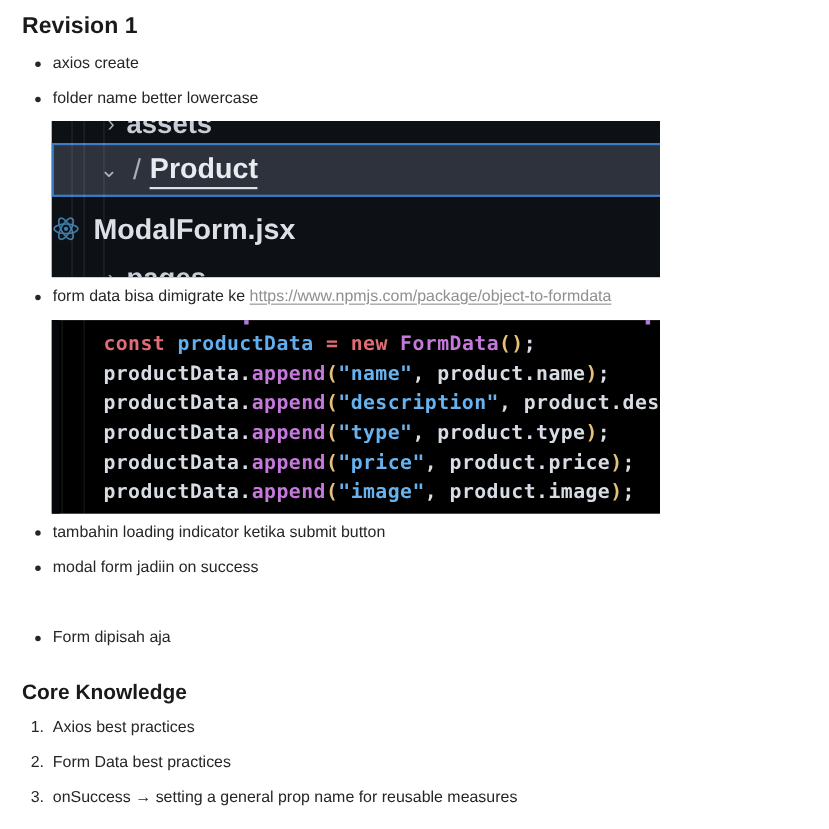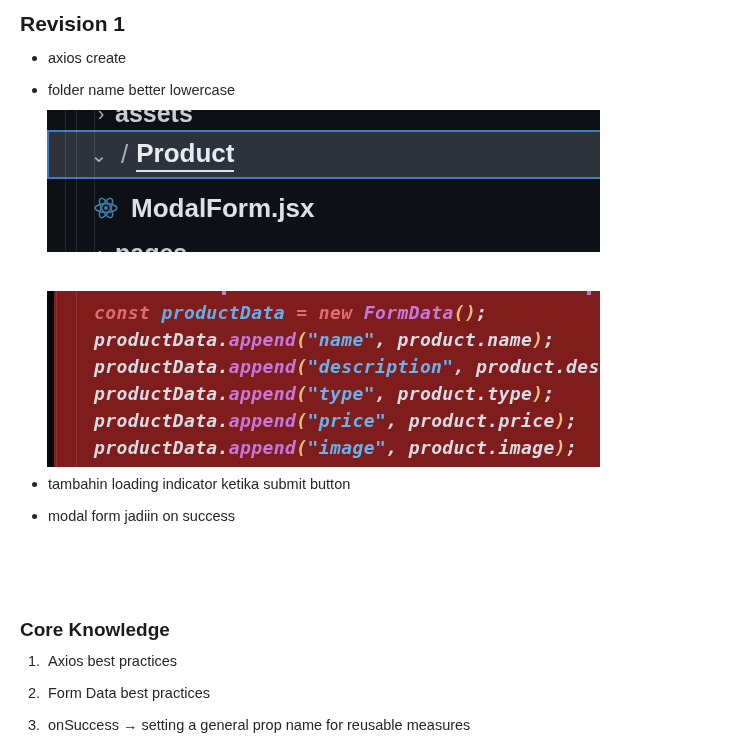--- a/index.html
+++ b/index.html
@@ -23,28 +23,28 @@
 
   
   .explorer { position: absolute; left: 47px; top: 110px; width: 680px; height: 142px; background: #0d1015; overflow: hidden; font-family: "Liberation Sans", sans-serif; }
   .explorer .guide { position: absolute; top: 0; bottom: 0; width: 1px; background: rgba(255,255,255,0.10); z-index: 3; }
   .exp-row { position: absolute; left: 0; width: 100%; display: flex; align-items: center; color: #c9ced6; font-weight: 700; }
   .exp-chev { width: 28px; flex: 0 0 28px; text-align: center; font-weight: 400; color: #aab1bb; font-size: 20px; }
   .row-assets { top: -14px; height: 34px; font-size: 25px; padding-left: 40px; }
   .row-components { top: 20px; height: 49px; font-size: 26px; padding-left: 36px; background: #2d323c; width: 662px; border: 2px solid #3b7cc9; color: #e8ebef; }
   .row-components .sep { color: #a9afb8; font-weight: 400; padding: 0 8px; }
   .rename { border-bottom: 2px solid #dfe3e9; padding-bottom: 1px; }
-  .row-modalform { top: 76px; height: 44px; font-size: 26px; padding-left: 46px; color: #dde1e7; }
+  .row-modalform { top: 76px; height: 44px; font-size: 26px; color: #dde1e7; }
   .react-icon { width: 26px; height: 26px; margin-right: 12px; flex: 0 0 26px; }
   .row-pages { top: 128px; height: 30px; font-size: 25px; padding-left: 40px; }
   .clip-box { position: absolute; right: 0; bottom: 0; width: 104px; height: 15px; background: #3c3d43; z-index: 4; }
   .clip-box i { position: absolute; bottom: 0; width: 3px; height: 5px; background: #e9e9e9; }
 
   
-  .codeshot { position: absolute; left: 47px; top: 291px; width: 680px; height: 176px; background: #7f1d1d; overflow: hidden; font-family: "DejaVu Sans Mono", monospace; font-weight: 700; font-size: 18px; letter-spacing: 0.4px; font-style: italic; }
+  .codeshot { position: absolute; left: 47px; top: 291px; width: 680px; height: 176px; background: #000000; overflow: hidden; font-family: "DejaVu Sans Mono", monospace; font-weight: 700; font-size: 18px; letter-spacing: 0.4px; }
   .codeshot .lstrip { position: absolute; left: 0; top: 0; bottom: 0; width: 7px; background: #04060a; }
   .codeshot .guide { position: absolute; top: 0; bottom: 0; width: 1px; background: rgba(255,255,255,0.10); }
   .code-lines { position: absolute; left: 47px; top: 12px; }
   .code-line { height: 27px; line-height: 20px; white-space: pre; }
   .tk-kw  { color: #e06c75; }
   .tk-var { color: #61afef; }
   .tk-fn  { color: #c678dd; }
   .tk-br  { color: #e5c07b; }
   .tk-str { color: #68b3ef; }
   .tk-pl  { color: #d8dce4; }
@@ -102,20 +102,26 @@
     </div>
 
     <div class="clip-box">
       <i style="left:22px;"></i>
       <i style="left:66px;"></i>
       <i style="left:73px;"></i>
       <i style="left:80px;"></i>
     </div>
   </div>
 
+  <div class="bullet" style="top:262px;">
+    <span class="dot">
+        <i></i>
+      </span>
+    <span class="txt"><span>form data bisa dimigrate ke </span><a class="doclink" href="#">https://www.npmjs.com/package/object-to-formdata</a></span>
+  </div>
 
   <div class="codeshot">
     <div class="lstrip"></div>
     <div class="guide" style="left:9px;"></div>
     <div class="guide" style="left:29px;"></div>
     <span class="cut-mark" style="left:175px;"></span>
     <span class="cut-mark" style="left:540px;"></span>
     <div class="code-lines">
         <div class="code-line"><span class="tk-kw">const </span><span class="tk-var">productData</span><span class="tk-pl"> </span><span class="tk-kw">=</span><span class="tk-pl"> </span><span class="tk-kw">new </span><span class="tk-fn">FormData</span><span class="tk-br">()</span><span class="tk-pl">;</span></div>
         <div class="code-line"><span class="tk-pl">productData.</span><span class="tk-fn">append</span><span class="tk-br">(</span><span class="tk-str">"name"</span><span class="tk-pl">, product.name</span><span class="tk-br">)</span><span class="tk-pl">;</span></div>
@@ -131,20 +137,26 @@
         <i></i>
       </span>
     <span class="txt">tambahin loading indicator ketika submit button</span>
   </div>
   <div class="bullet" style="top:508px;">
     <span class="dot">
         <i></i>
       </span>
     <span class="txt">modal form jadiin on success</span>
   </div>
+  <div class="bullet" style="top:572px;">
+    <span class="dot">
+        <i></i>
+      </span>
+    <span class="txt">Form dipisah aja</span>
+  </div>
 
   <div class="h2">Core Knowledge</div>
 
   <div class="olitem" style="top:653px;">
     <span class="num">1.</span>
     <span class="txt">Axios best practices</span>
   </div>
   <div class="olitem" style="top:685px;">
     <span class="num">2.</span>
     <span class="txt">Form Data best practices</span>

